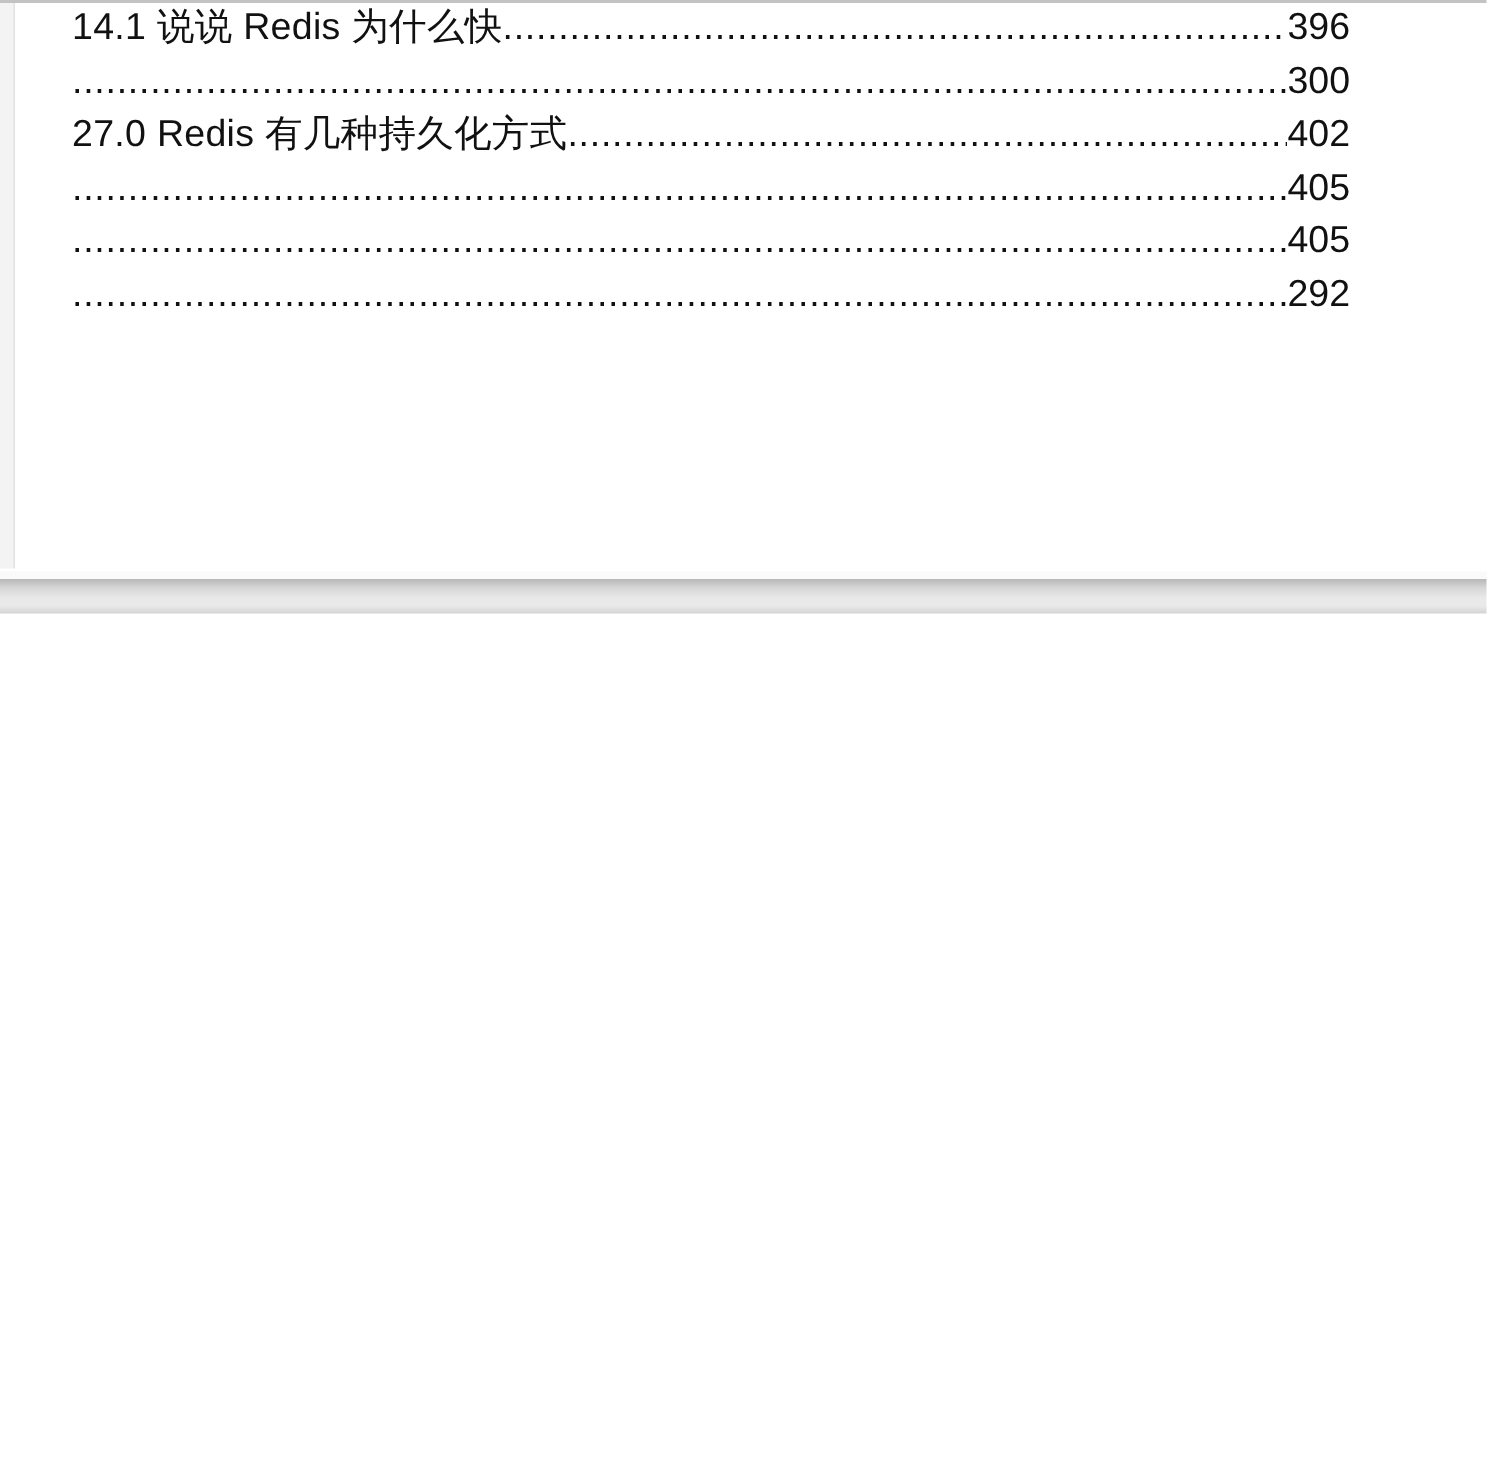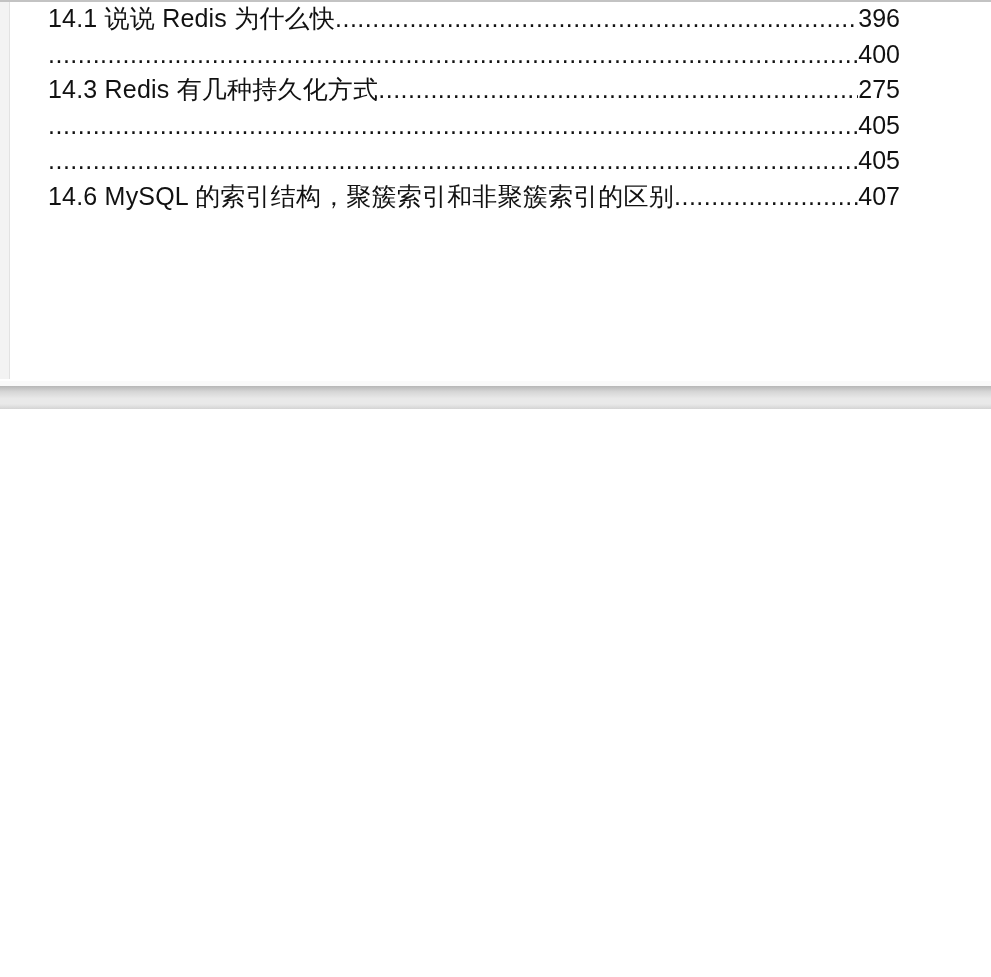--- a/index.html
+++ b/index.html
@@ -68,43 +68,42 @@
 <div class="pdf-page" style="top:0; height:381px;">
   <div class="toc" id="toc-top">
   <div class="toc-line">
     <span class="t">14.1 说说 Redis 为什么快</span>
     <span class="dots">....................................................................................................................................................................................................................................................................</span>
     <span class="p">396</span>
   </div>
 
   <div class="toc-line">
     <span class="dots">....................................................................................................................................................................................................................................................................</span>
-    <span class="p">400</span>
+    <span class="p">300</span>
   </div>
 
   <div class="toc-line">
-    <span class="t">14.3 Redis 有几种持久化方式</span>
+    <span class="t">27.0 Redis 有几种持久化方式</span>
     <span class="dots">....................................................................................................................................................................................................................................................................</span>
-    <span class="p">275</span>
+    <span class="p">402</span>
   </div>
 
   <div class="toc-line">
     <span class="dots">....................................................................................................................................................................................................................................................................</span>
     <span class="p">405</span>
   </div>
 
   <div class="toc-line">
     <span class="dots">....................................................................................................................................................................................................................................................................</span>
     <span class="p">405</span>
   </div>
 
   <div class="toc-line">
-    <span class="t">14.6 MySQL 的索引结构，聚簇索引和非聚簇索引的区别</span>
     <span class="dots">....................................................................................................................................................................................................................................................................</span>
-    <span class="p">407</span>
+    <span class="p">292</span>
   </div>
 </div>
 </div>
 
 <div class="page-gap"></div>
 
 <div class="pdf-page" style="top:409px; height:568px;">
   
   
 </div>

